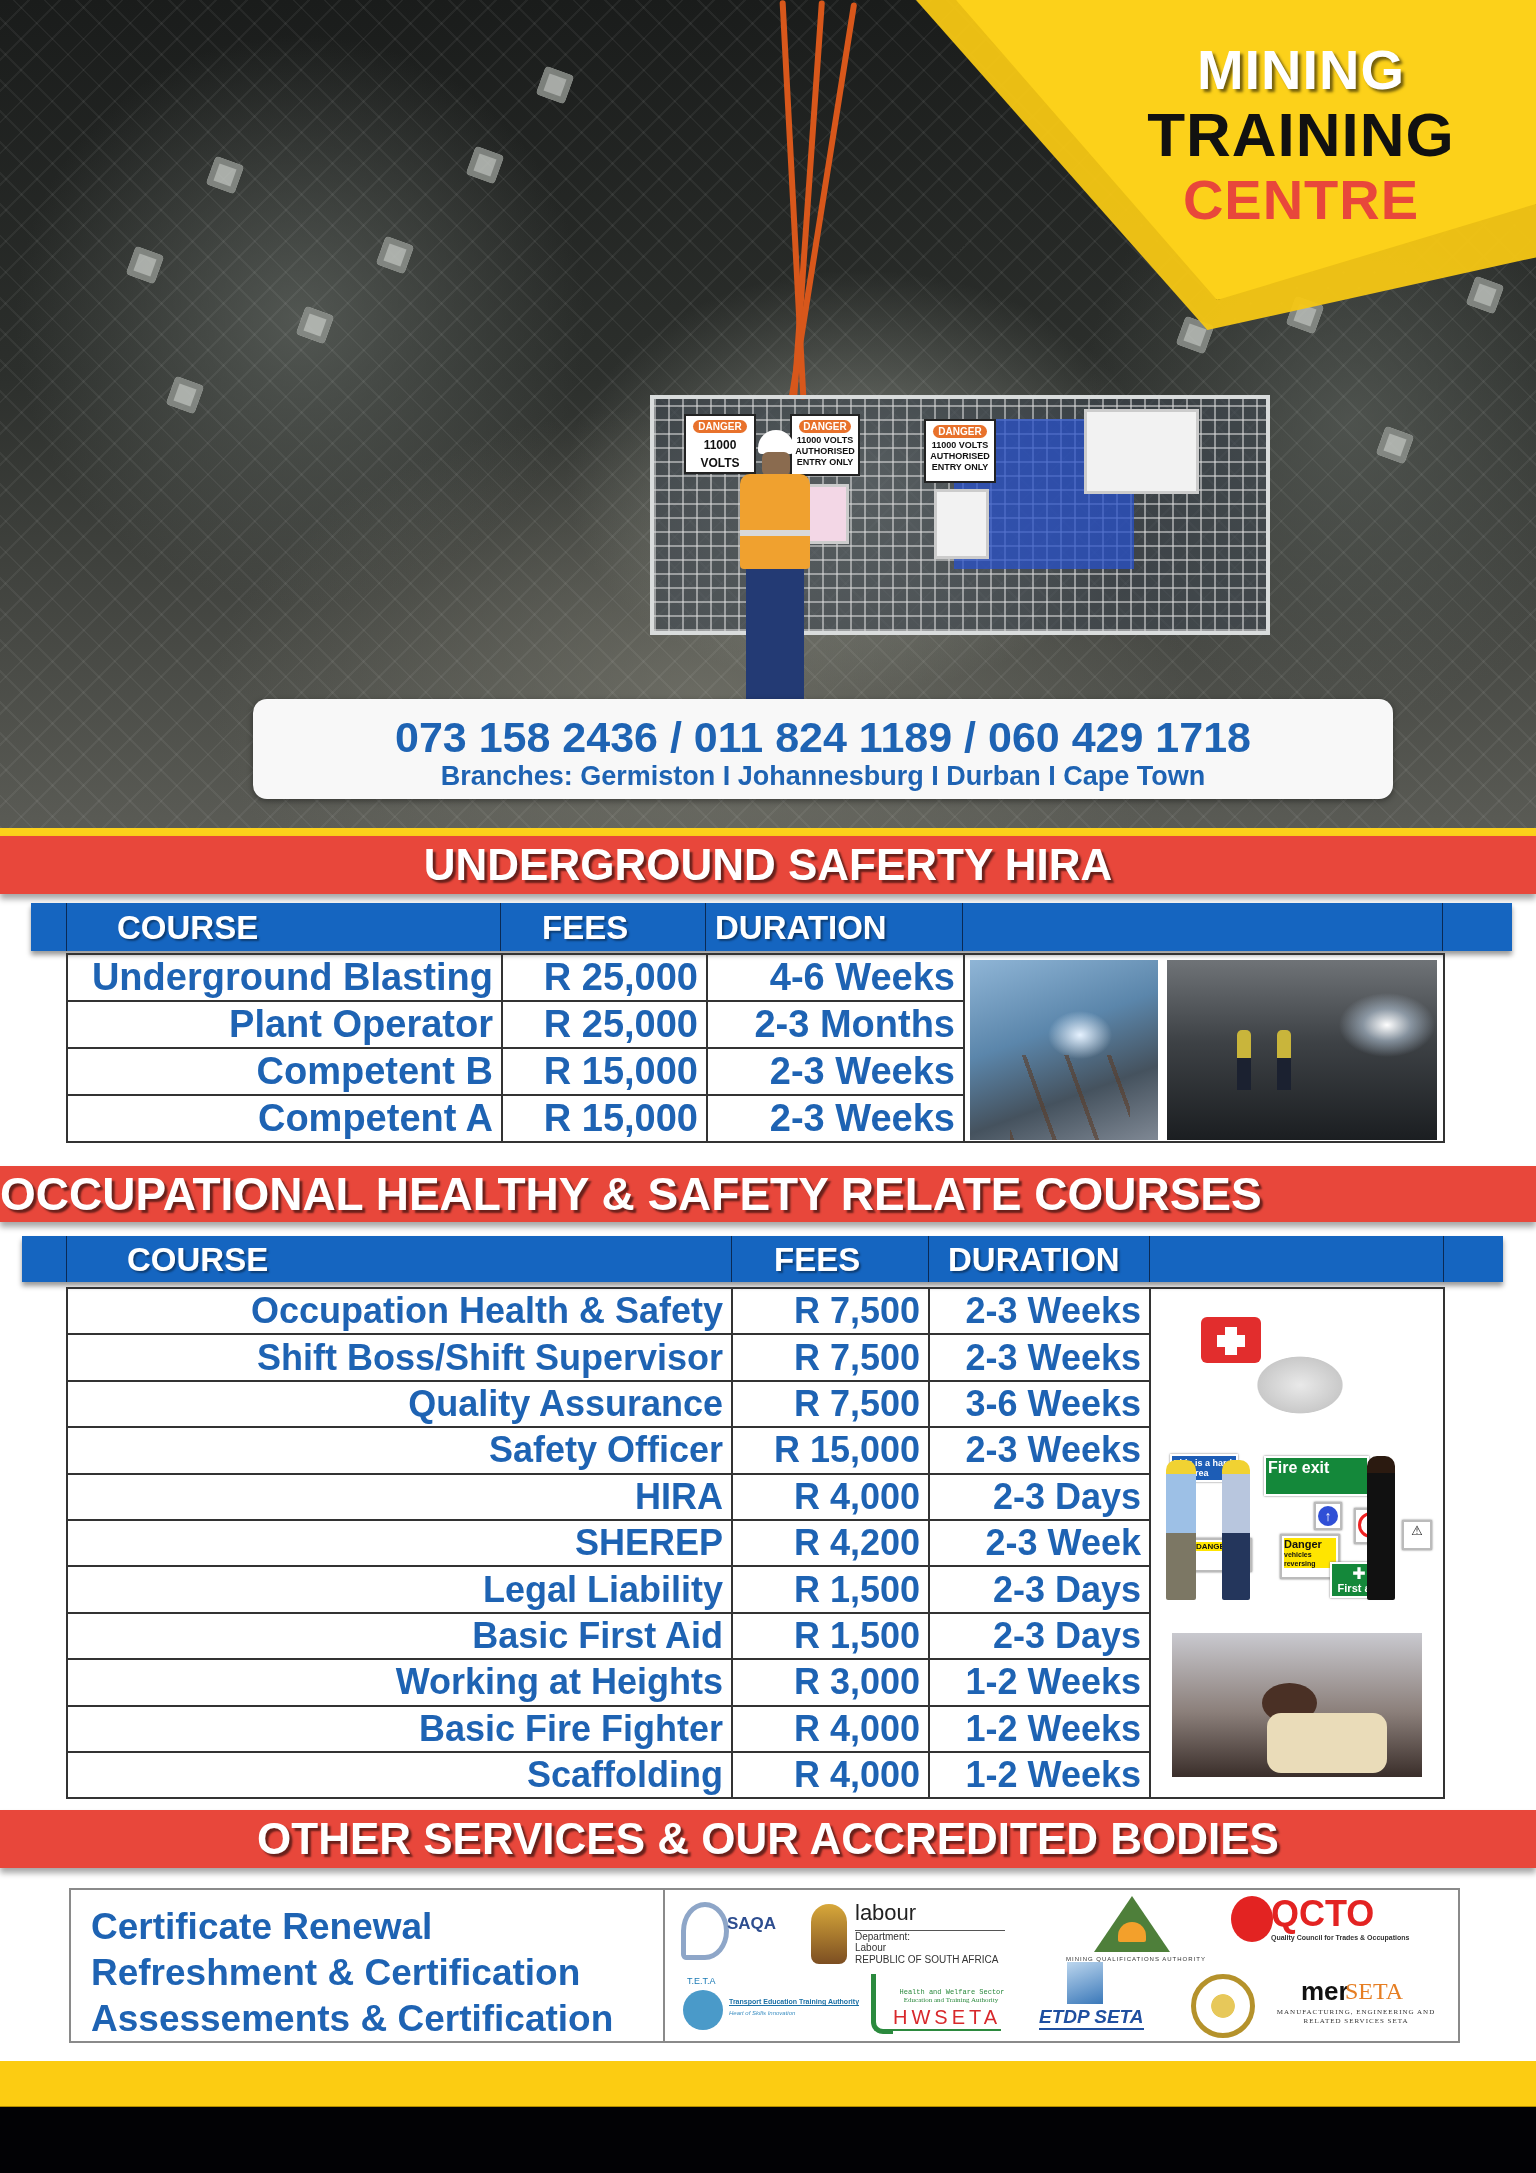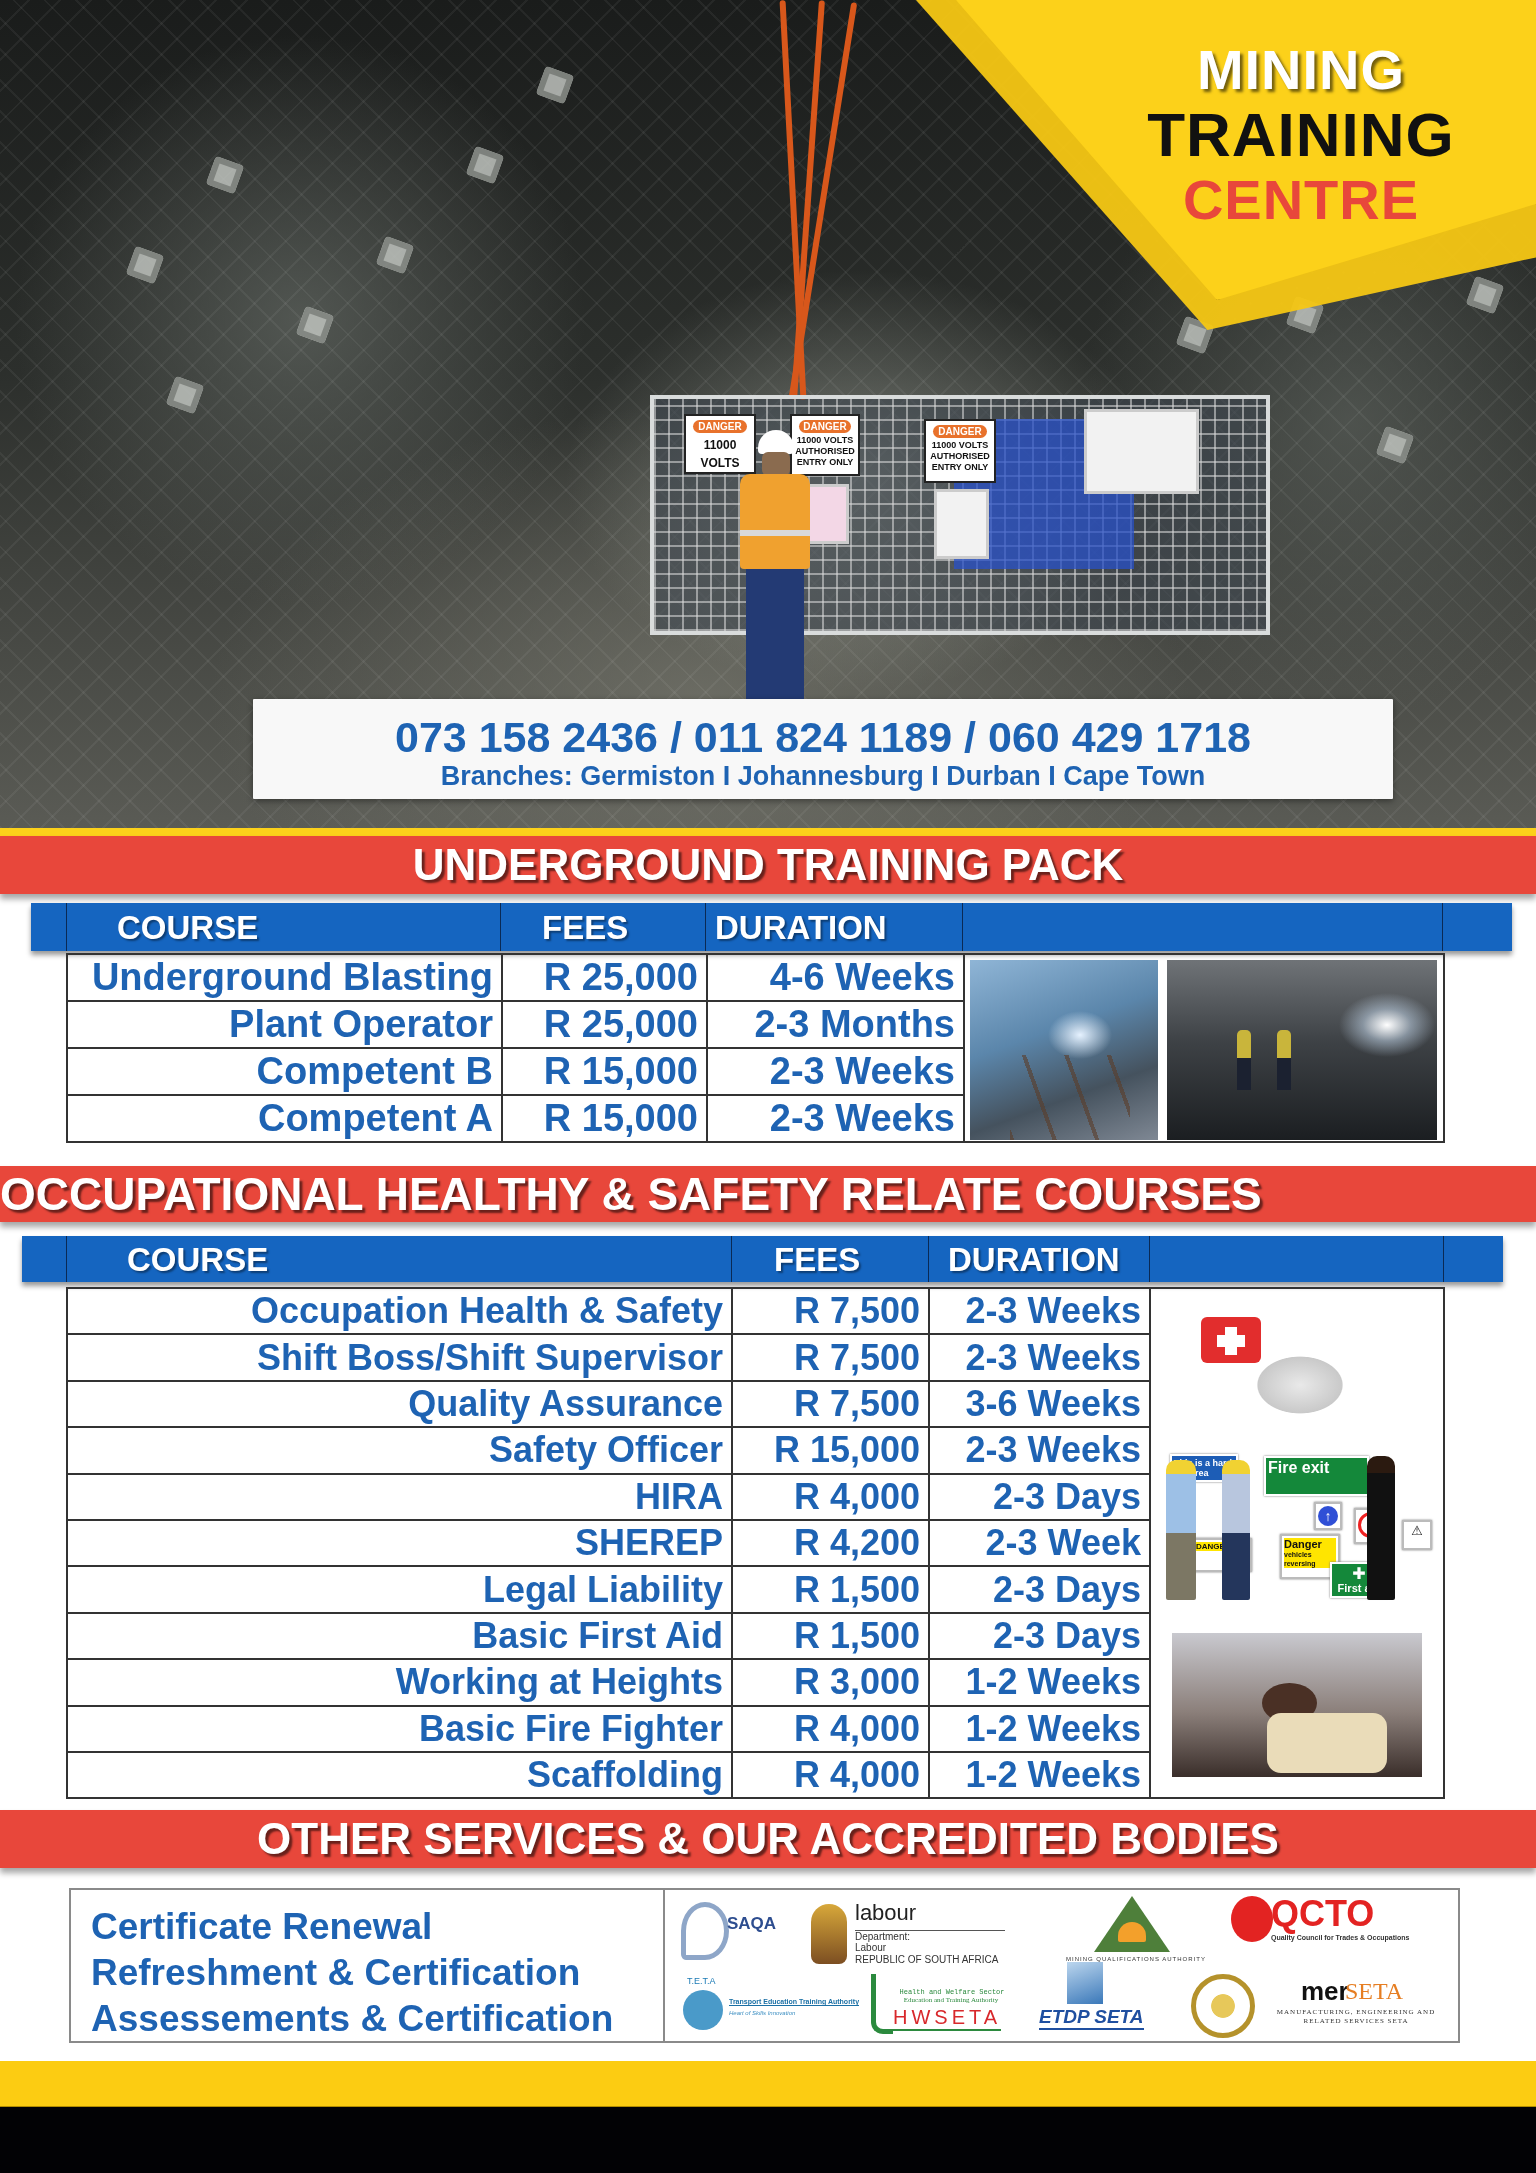--- a/index.html
+++ b/index.html
@@ -44,21 +44,21 @@
   .worker .stripe { position: absolute; left: 10px; top: 100px; width: 70px; height: 6px; background: #d9d9d9; }
   .worker .legs { position: absolute; left: 16px; top: 139px; width: 58px; height: 130px; background: #233a74; }
 
   .banner-back { position: absolute; right: 0; top: 0; width: 620px; height: 330px; background: #f6c714; clip-path: polygon(0 0, 100% 0, 100% 78%, 47% 100%); opacity: 0.95; }
   .banner-front { position: absolute; right: 0; top: 0; width: 580px; height: 300px; background: #fcd11a; clip-path: polygon(0 0, 100% 0, 100% 68%, 45% 100%); box-shadow: 0 6px 10px rgba(0,0,0,0.5); }
   .brand { position: absolute; right: 0; top: 30px; width: 470px; text-align: center; font-weight: bold; line-height: 1; margin-top: 12px; }
   .brand .l1 { font-size: 56px; color: #ffffff; text-shadow: 3px 3px 3px rgba(0,0,0,0.55); letter-spacing: 1px; }
   .brand .l2 { font-size: 62px; color: #111111; letter-spacing: 1px; margin-top: 6px; }
   .brand .l3 { font-size: 56px; color: #e8473b; letter-spacing: 1px; margin-top: 6px; }
 
-  .contact { position: absolute; left: 253px; top: 699px; width: 1140px; height: 100px; background: #f8f8f8; border-radius: 1px; box-shadow: 0 2px 6px rgba(0,0,0,0.4); text-align: center; }
+  .contact { position: absolute; left: 253px; top: 699px; width: 1140px; height: 100px; background: #f8f8f8; border-radius: 14px; box-shadow: 0 2px 6px rgba(0,0,0,0.4); text-align: center; }
   .contact .phones { font-size: 43px; font-weight: bold; color: #1e63b3; margin-top: 14px; letter-spacing: 0px; line-height: 48px; }
   .contact .branches { font-size: 27px; font-weight: bold; color: #1e63b3; line-height: 30px; }
 
   
   .yellow-line { position: absolute; left: 0; top: 828px; width: 1536px; height: 8px; background: #fcd11a; }
   .section-bar { position: absolute; left: 0; width: 1536px; background: #e8473b; box-shadow: 0 5px 6px rgba(0,0,0,0.35); text-align: center; font-weight: bold; }
   .section-bar span { display: inline-block; text-shadow: 3px 3px 2px rgba(0,0,0,0.55); }
   .bar1 { top: 836px; height: 58px; font-size: 44px; line-height: 58px; color: #ffffff; }
   .bar2 { top: 1166px; height: 56px; font-size: 46px; line-height: 56px; color: #ffffff; text-align: left; }
   .bar3 { top: 1810px; height: 58px; font-size: 44px; line-height: 58px; color: #ffffff; }
@@ -169,21 +169,21 @@
   </div>
 
   <div class="contact">
     <div class="phones">073 158 2436 / 011 824 1189 / 060 429 1718</div>
     <div class="branches">Branches: Germiston I Johannesburg I Durban I Cape Town</div>
   </div>
 </div>
 
 <div class="yellow-line"></div>
 <div class="section-bar bar1">
-  <span>UNDERGROUND TRAINING PACK</span>
+  <span>UNDERGROUND SAFERTY HIRA</span>
 </div>
 
 <div class="thead-bar" style="left:31px;top:903px;width:1481px;height:48px">
   <div class="vline" style="left:35px"></div>
   <div class="vline" style="left:469px"></div>
   <div class="vline" style="left:674px"></div>
   <div class="vline" style="left:931px"></div>
   <div class="vline" style="left:1411px"></div>
   <div class="hdr" style="left:86px;line-height:50px">COURSE</div>
   <div class="hdr" style="left:511px;line-height:50px">FEES</div>

